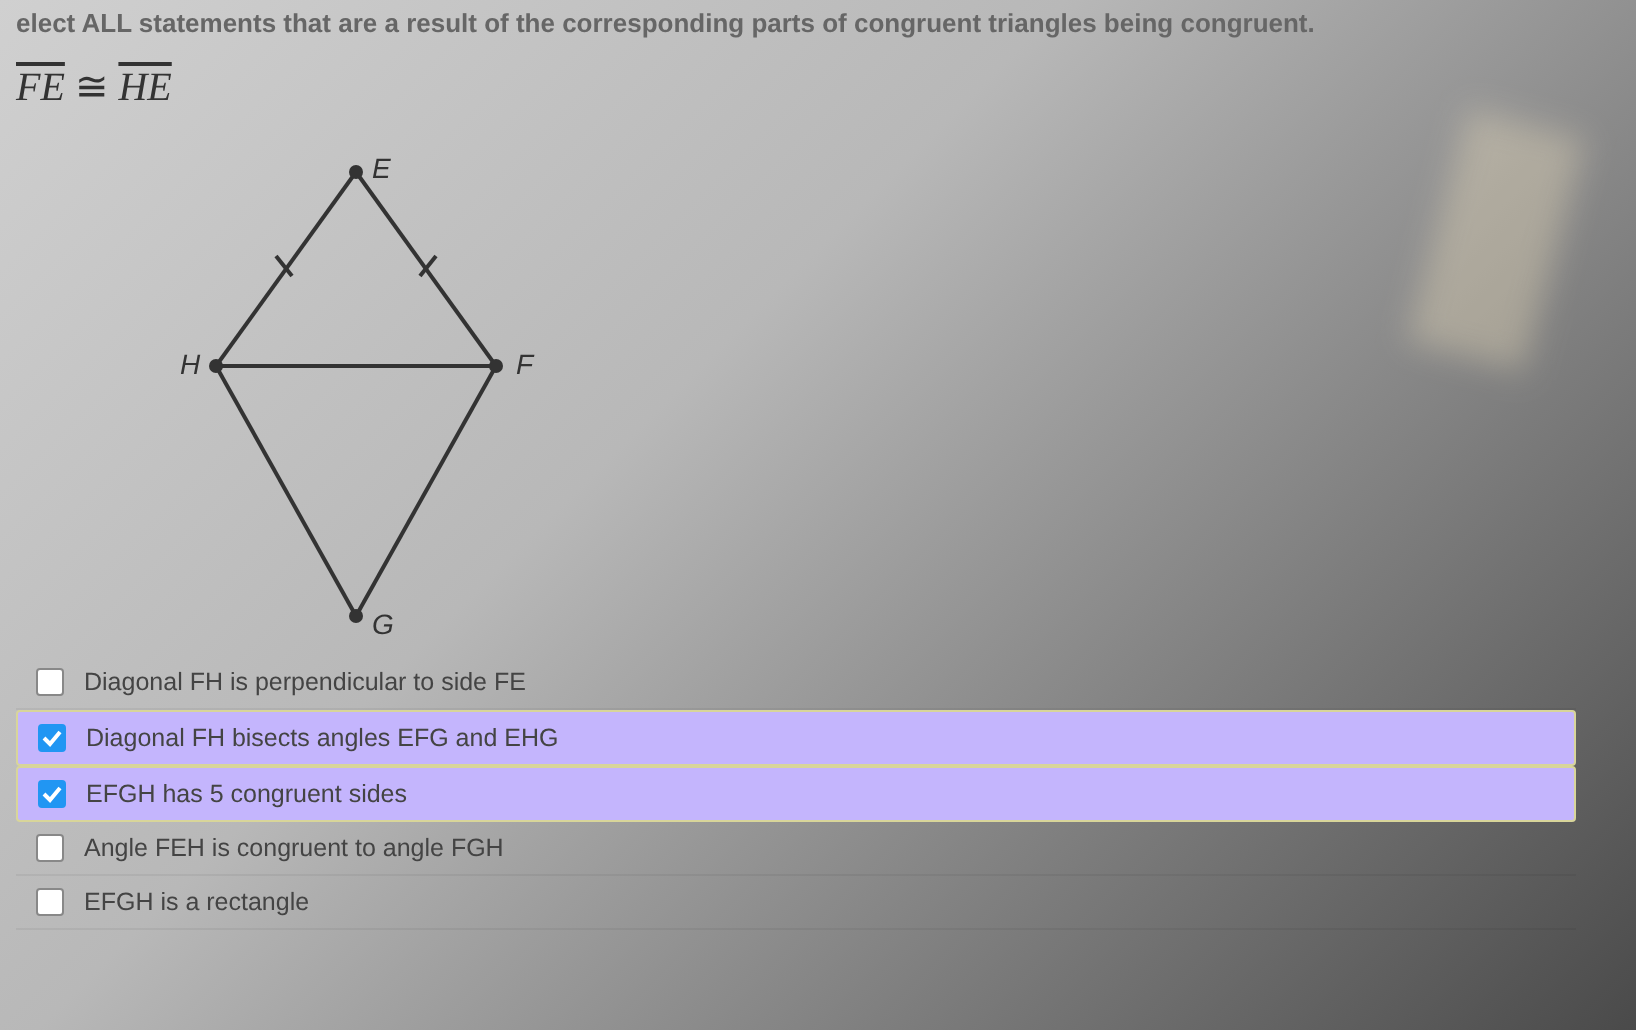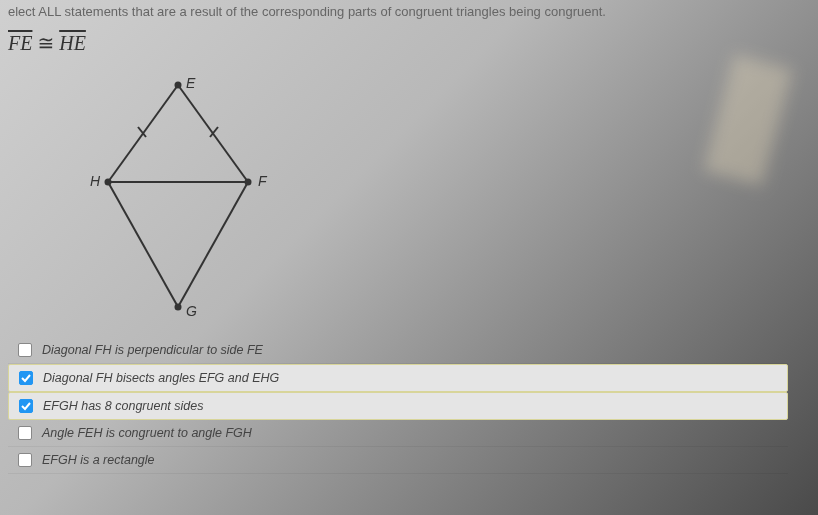--- a/index.html
+++ b/index.html
@@ -22,21 +22,21 @@
       filter: blur(8px);
       pointer-events: none;
     }
     .content {
       padding: 0 8px;
     }
     .header-text {
       color: #666;
       font-size: 13px;
       padding: 4px 0;
-      font-weight: 400;
+      font-weight: 700;
     }
     .congruent-label {
       font-family: 'Times New Roman', serif;
       font-size: 20px;
       padding: 8px 0 12px 0;
       color: #333;
     }
     .overline {
       text-decoration: overline;
       font-style: italic;
@@ -49,34 +49,32 @@
     }
     .vertex-label {
       position: absolute;
       font-family: Arial, sans-serif;
       font-size: 14px;
       font-style: italic;
       font-weight: 500;
       color: #333;
     }
     .options {
-      margin-top: 10px;
       width: 780px;
-      font-style: italic;
     }
     .option-row {
       display: flex;
       align-items: center;
       padding: 6px 10px;
       font-size: 12.5px;
       color: #333;
       border-bottom: 1px solid rgba(0,0,0,0.05);
     }
     .option-row.selected {
-      background: #e5e5e5;
+      background: #c4b5fd;
       border: 1px solid #d8d59a;
       border-radius: 2px;
       text-align: center;
     }
     .checkbox {
       width: 14px;
       height: 14px;
       border: 1px solid #888;
       border-radius: 2px;
       margin-right: 10px;
@@ -146,21 +144,21 @@
           </svg>
       </div>
       <span class="option-label">Diagonal FH bisects angles EFG and EHG</span>
     </div>
     <div class="option-row selected">
       <div class="checkbox checked">
         <svg viewBox="0 0 10 10">
             <path d="M1 5 L4 8 L9 2" stroke="#fff" stroke-width="2" fill="none"></path>
           </svg>
       </div>
-      <span class="option-label">EFGH has 8 congruent sides</span>
+      <span class="option-label">EFGH has 5 congruent sides</span>
     </div>
     <div class="option-row">
       <div class="checkbox"></div>
       <span class="option-label">Angle FEH is congruent to angle FGH</span>
     </div>
     <div class="option-row">
       <div class="checkbox"></div>
       <span class="option-label">EFGH is a rectangle</span>
     </div>
   </div>

